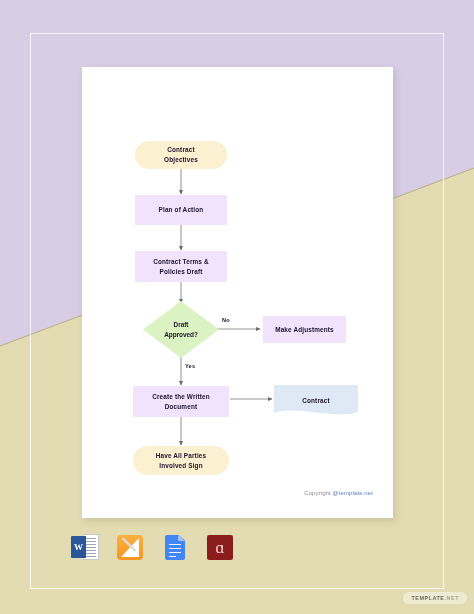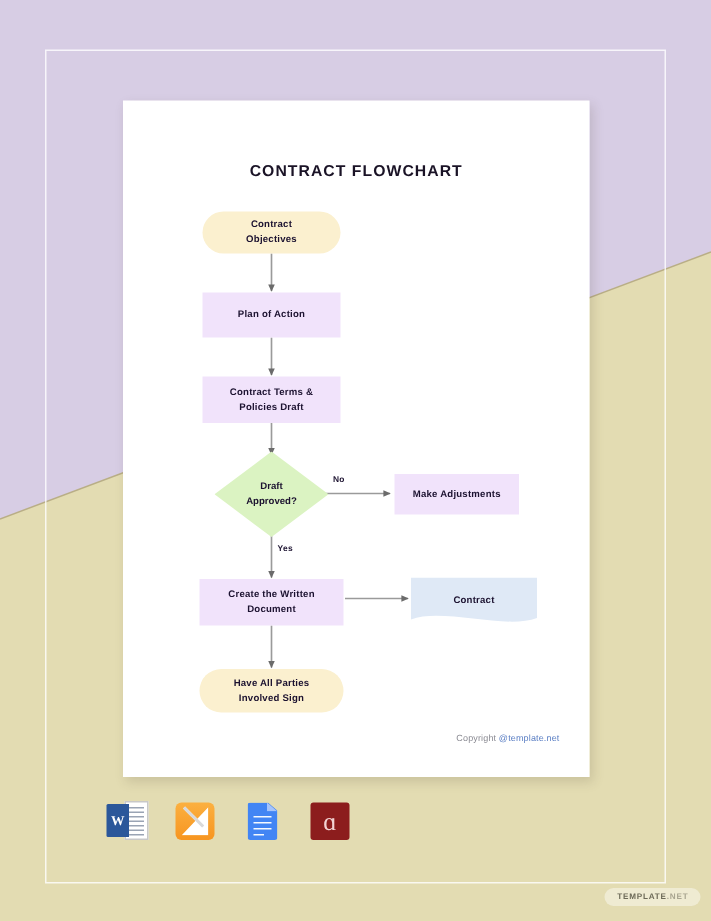--- a/index.html
+++ b/index.html
@@ -203,21 +203,20 @@
   <svg id="wedge-edge" viewBox="0 0 474 614" preserveAspectRatio="none">
     <line x1="0" y1="346" x2="474" y2="168" stroke="#b9ae86" stroke-width="1"></line>
   </svg>
 
   <div id="frame"></div>
 
   <div id="paper-shadow"></div>
 
   <div id="paper">
 
-    <div id="title">CONTRACT FLOWCHART</div>
 
     <div id="chart">
 
       <svg style="position:absolute;left:0;top:0;width:311px;height:451px;" viewBox="0 0 311 451">
         <defs>
           <marker id="ah" viewBox="0 0 10 10" refX="8" refY="5" markerWidth="5" markerHeight="5" orient="auto-start-reverse">
             <path d="M 0 1 L 9 5 L 0 9 z" fill="#6b6b6b"></path>
           </marker>
         </defs>
         <g stroke="#9a9a9a" stroke-width="1.1" fill="none" marker-end="url(#ah)">

